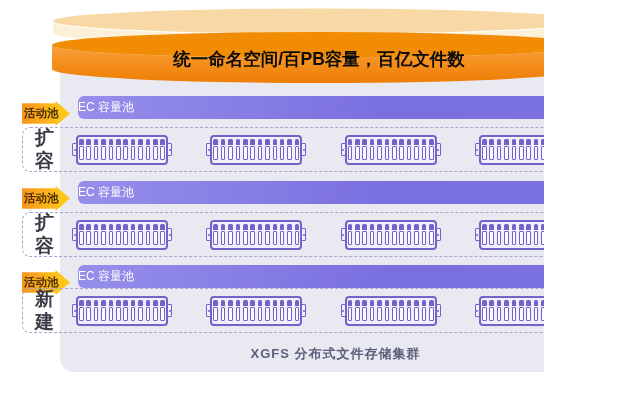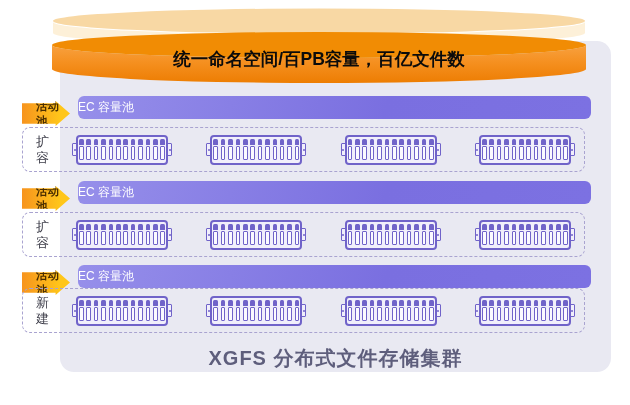--- a/index.html
+++ b/index.html
@@ -1,45 +1,45 @@
 <!DOCTYPE html>
 <html><head>
 <meta charset="utf-8">
 <style>
   html,body{margin:0;padding:0;background:#fff;}
   body{font-family:"Liberation Sans","DejaVu Sans",sans-serif;}
-  #stage{position:relative;width:630px;height:405px;background:#fff;overflow:hidden;}
+  #stage{position:relative;width:544px;height:405px;background:#fff;overflow:hidden;}
 
   
   .panel{position:absolute;left:60px;top:41px;width:551px;height:331px;
          background:#E9E9F2;border-radius:14px;}
 
   
   .cyl{position:absolute;left:52px;top:6px;width:534px;height:82px;}
   .cyl-label{font-weight:bold;font-size:17.5px;fill:#0b0b0b;}
 
   
   .ec-bar{position:absolute;left:78px;width:513px;height:23px;border-radius:6px;
           background:linear-gradient(105deg,#968FEA 0%,#7A6FE0 60%,#7C71E2 100%);
           color:#fff;font-size:12px;display:flex;align-items:center;
           padding-right:22px;box-sizing:border-box;}
 
   
   .tag{position:absolute;left:22px;width:48px;height:25px;
        background:linear-gradient(90deg,#F7941E 0%,#FFC61A 80%);
        clip-path:polygon(0 9%,70% 9%,70% 0,100% 50%,70% 100%,70% 91%,0 91%);
        display:flex;align-items:center;color:#4A2E00;font-weight:bold;
-       font-size:11.5px;padding-left:14px;box-sizing:border-box;letter-spacing:0;}
+       font-size:11.5px;padding-left:2px;box-sizing:border-box;letter-spacing:0;}
 
   
   .group{position:absolute;left:22px;width:563px;height:45px;
          border:1.5px dashed #A9A3D0;border-radius:8px;box-sizing:border-box;}
   .side-label{position:absolute;left:12px;top:50%;transform:translateY(-50%);
               width:15px;word-break:break-all;line-height:1.25;text-align:center;
-              font-size:13px;font-weight:normal;color:#3B3B47;}
+              font-size:19px;font-weight:bold;color:#3B3B47;}
   .servers{position:absolute;left:49px;right:9px;top:0;bottom:0;
            display:flex;align-items:center;justify-content:space-between;}
 
   
   .server{position:relative;width:100px;height:30px;flex:0 0 auto;}
   .chassis{position:absolute;left:4px;right:4px;top:0;bottom:0;
            border:2.5px solid #7063C9;border-radius:4px;background:#F1EFFB;
            display:flex;align-items:center;justify-content:center;gap:2.8px;
            box-sizing:border-box;}
   .ear{position:absolute;width:5px;height:13px;top:8.5px;background:#F1EFFB;
@@ -47,21 +47,21 @@
   .ear.l{left:0;} .ear.r{right:0;}
   .ear::after{content:"";position:absolute;left:50%;top:50%;width:2px;height:2px;
        transform:translate(-50%,-50%);background:#7063C9;border-radius:50%;}
   .disk{display:flex;flex-direction:column;width:4.6px;height:21px;}
   .disk .cap{height:5.5px;background:#7063C9;border-radius:1.5px 1.5px .5px .5px;}
   .disk .shaft{flex:1;margin-top:1px;border:1.2px solid #7063C9;border-radius:1px;
        background:#FBFAFF;box-sizing:border-box;}
 
   
   .footer-title{position:absolute;left:60px;width:551px;top:345px;text-align:center;
-       font-size:20px;font-weight:bold;color:#5E5E7C;letter-spacing:1px;}
+       font-size:13px;font-weight:bold;color:#5E5E7C;letter-spacing:1px;}
 
   
   .r0 .ec-bar{top:96px;}  .r0 .tag{top:101px;}  .r0 .group{top:127px;}
   .r1 .ec-bar{top:181px;} .r1 .tag{top:186px;}  .r1 .group{top:212px;}
   .r2 .ec-bar{top:265px;} .r2 .tag{top:270px;}  .r2 .group{top:288px;}
 </style>
 </head>
 <body>
 
 <div id="stage">

